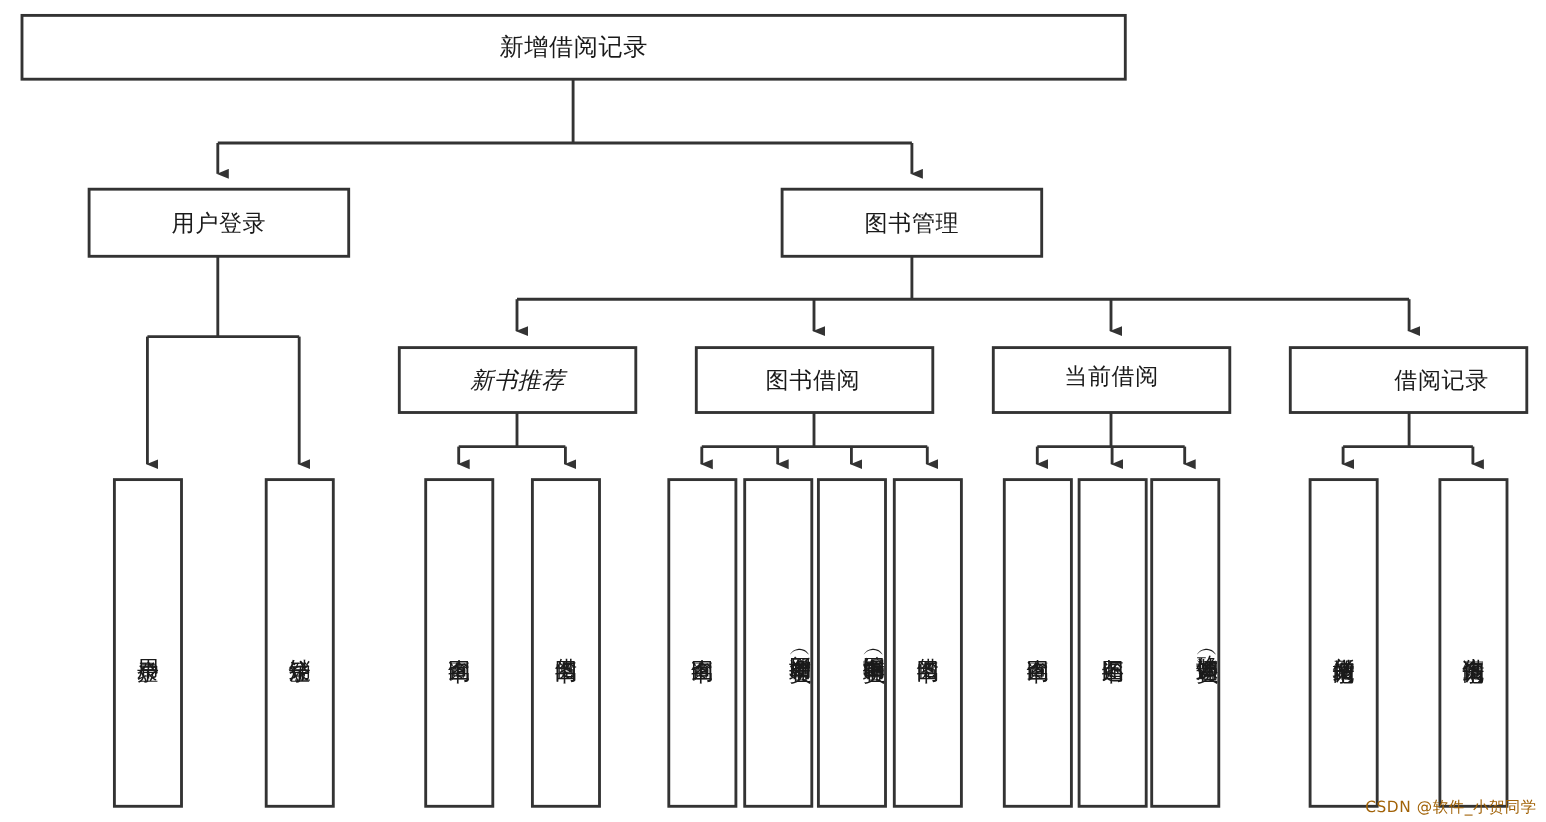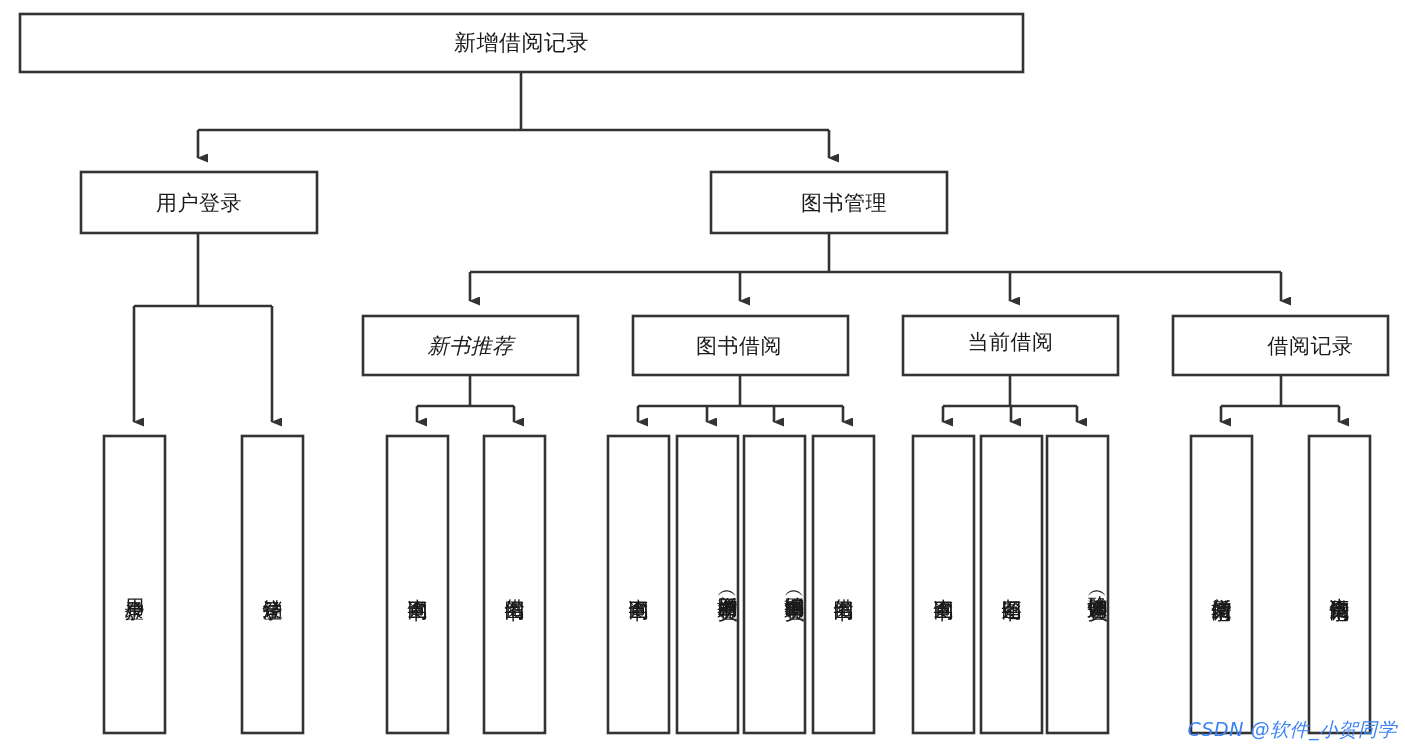--- a/index.html
+++ b/index.html
@@ -46,26 +46,25 @@
     letter-spacing: 1px;
     line-height: 1.05;
   }
   .node-label-root {
     font-size: 22px;
   }
   .watermark {
     position: absolute;
     right: 8px;
     bottom: 4px;
-    font-size: 19px;
-    color: #3b82f6;
+    font-size: 14px;
+    color: #a16207;
     font-family: "DejaVu Sans", "Liberation Sans", sans-serif;
     letter-spacing: 0.5px;
     white-space: nowrap;
-    font-style: italic;
   }
 </style>
 </head>
 <body>
 
 <div id="canvas">
 
   <svg id="diagram-svg" viewBox="0 0 1405 747">
     <defs>
       <marker id="arrow" markerWidth="10" markerHeight="11" refX="4.5" refY="10" orient="auto" markerUnits="userSpaceOnUse">
@@ -143,21 +142,21 @@
       <rect x="1047" y="436" width="61" height="297"></rect>
 
       <rect x="1191" y="436" width="61" height="297"></rect>
       <rect x="1309" y="436" width="61" height="297"></rect>
     </g>
   </svg>
 
   <div class="node-label-h node-label-root" style="left:20px; top:14px; width:1003px; height:58px;">新增借阅记录</div>
 
   <div class="node-label-h" style="left:81px; top:172px; width:236px; height:61px;">用户登录</div>
-  <div class="node-label-h" style="left:711px; top:172px; width:236px; height:61px;padding-left:15px;">图书管理</div>
+  <div class="node-label-h" style="left:711px; top:172px; width:236px; height:61px;">图书管理</div>
 
   <div class="node-label-h" style="left:363px; top:316px; width:215px; height:59px;font-style:italic;">新书推荐</div>
   <div class="node-label-h" style="left:633px; top:316px; width:212px; height:59px;">图书借阅</div>
   <div class="node-label-h" style="left:903px; top:316px; width:215px; height:51px;">当前借阅</div>
   <div class="node-label-h" style="left:1173px; top:316px; width:215px; height:59px;margin-left:30px;">借阅记录</div>
 
   <div class="node-label-v" style="left:104px; top:436px; width:61px; height:297px;">用户登录</div>
   <div class="node-label-v" style="left:242px; top:436px; width:61px; height:297px;">注销登录</div>
 
   <div class="node-label-v" style="left:387px; top:436px; width:61px; height:297px;">查询图书</div>

